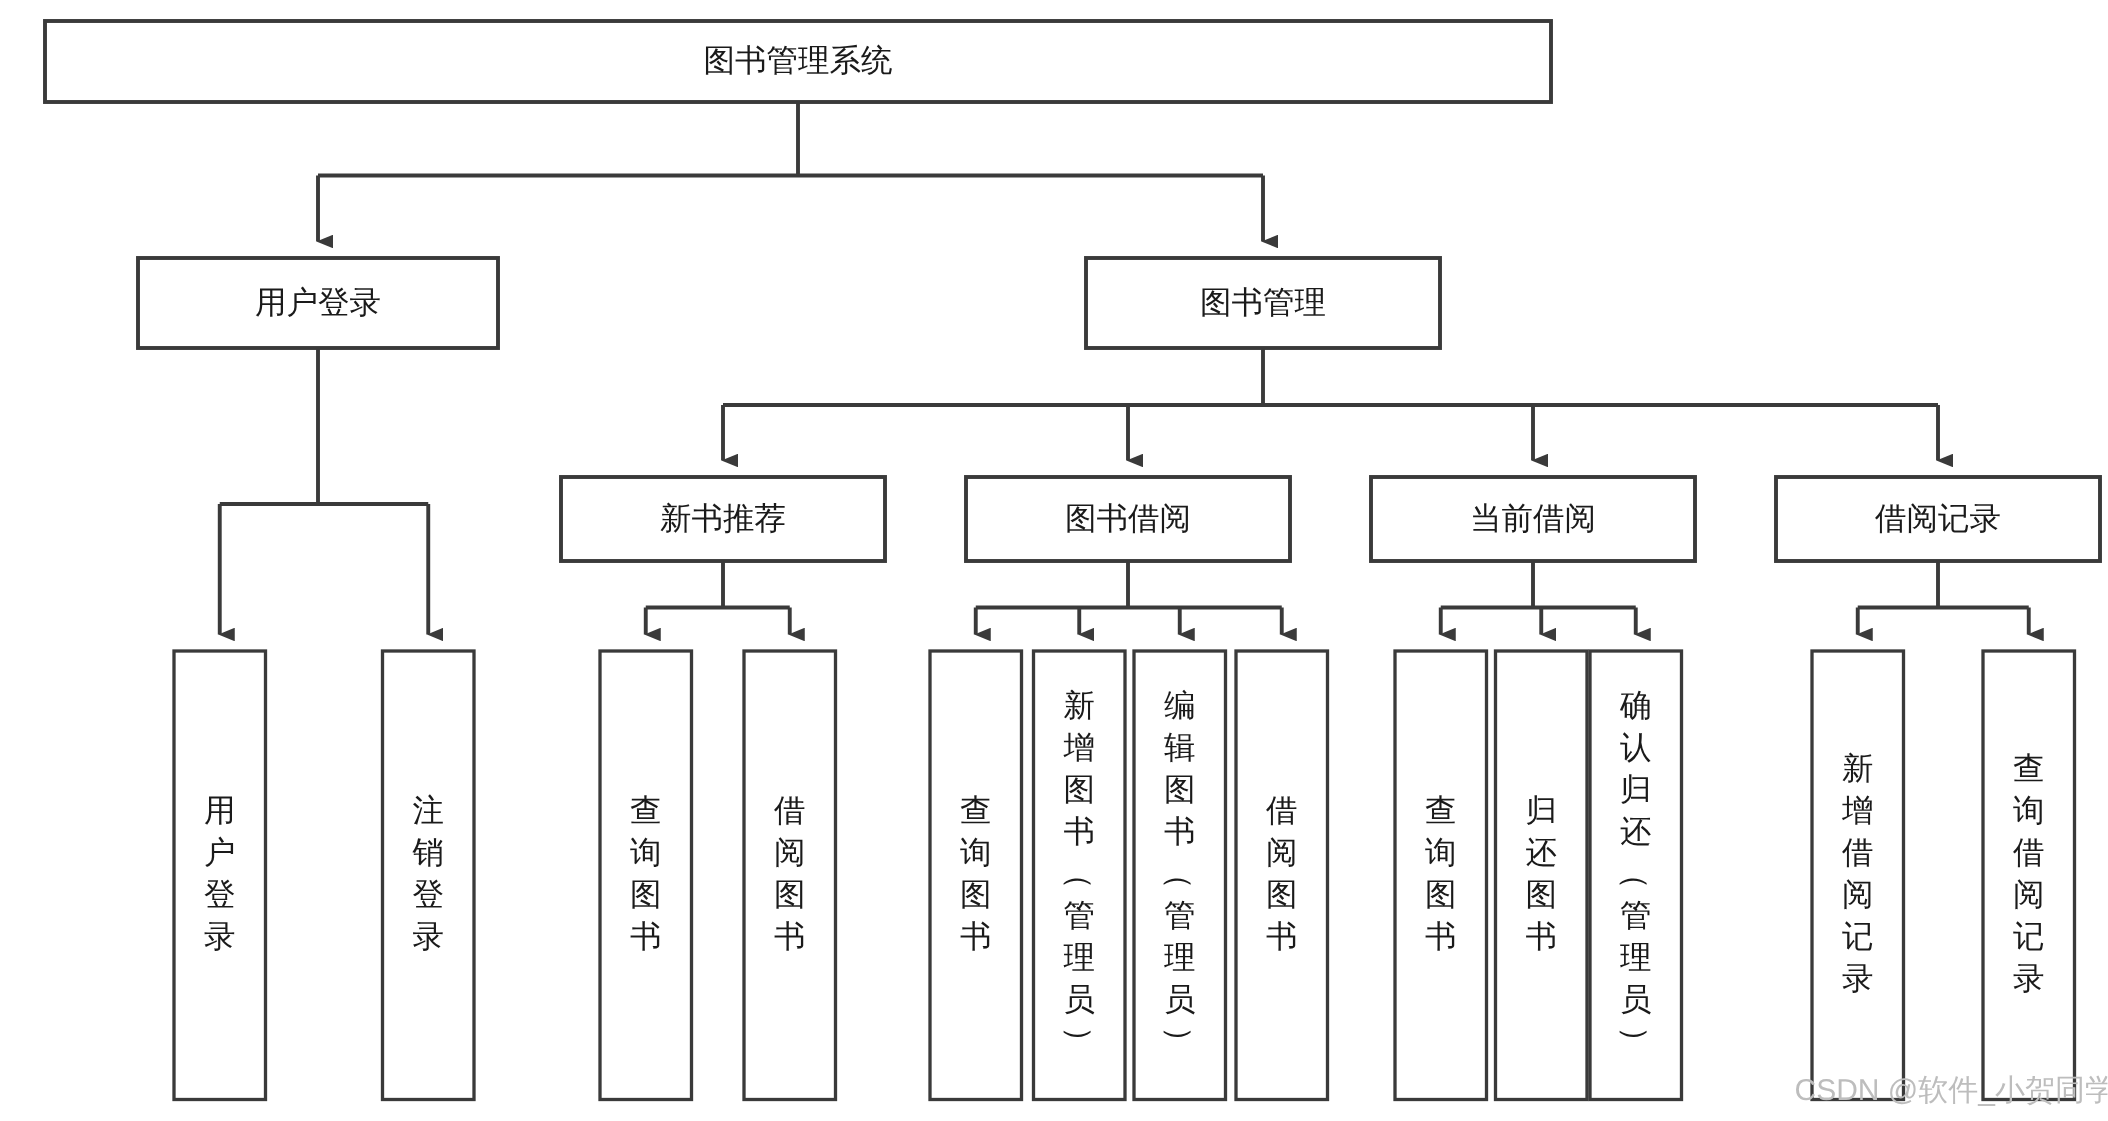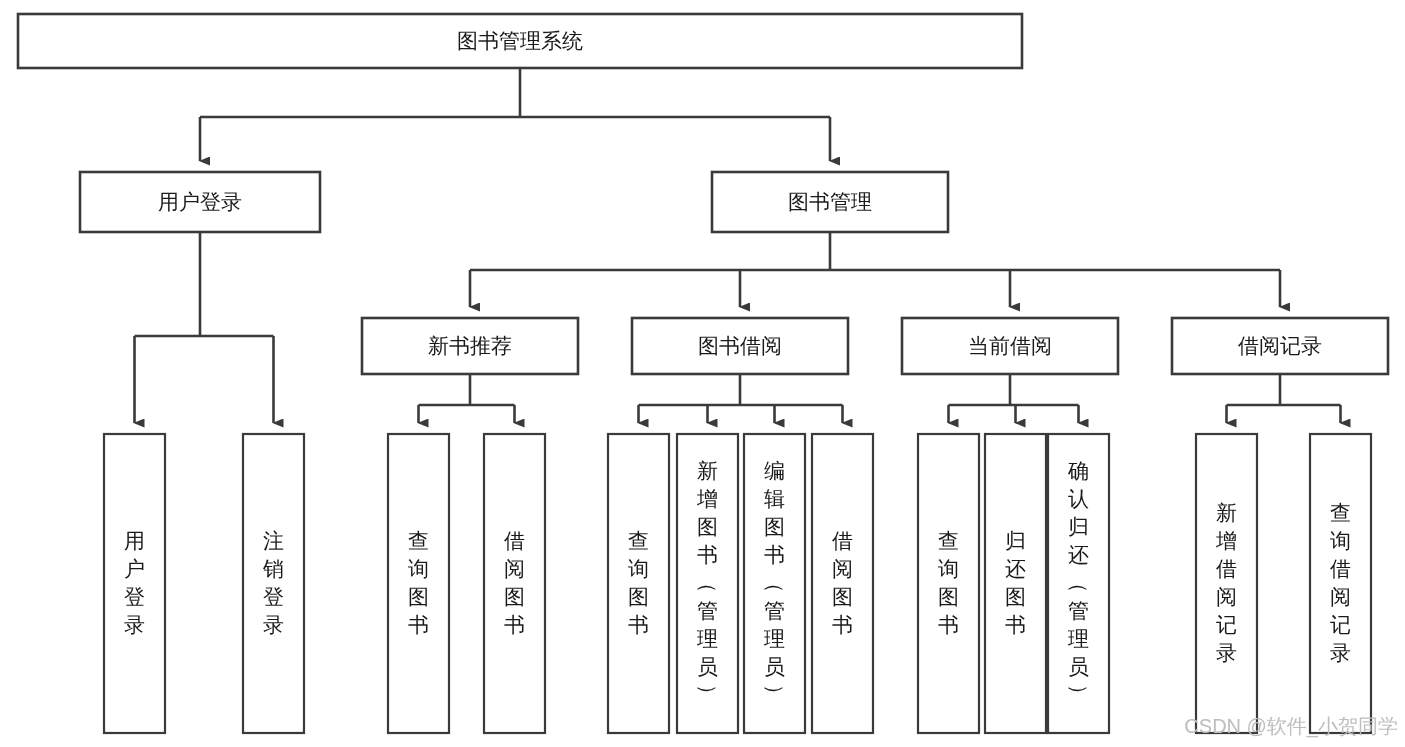--- a/index.html
+++ b/index.html
@@ -9,21 +9,21 @@
   }
   body {
     width: 1405px;
     height: 747px;
     font-family: "Liberation Sans", "DejaVu Sans", sans-serif;
     overflow: hidden;
     position: relative;
   }
   #diagram-root {
     position: absolute;
-    left: 0;
+    left: 12px;
     top: 0;
     width: 1153px;
     height: 747px;
   }
   svg.flow {
     display: block;
     width: 1405px;
     height: 747px;
   }
   .node-rect {

